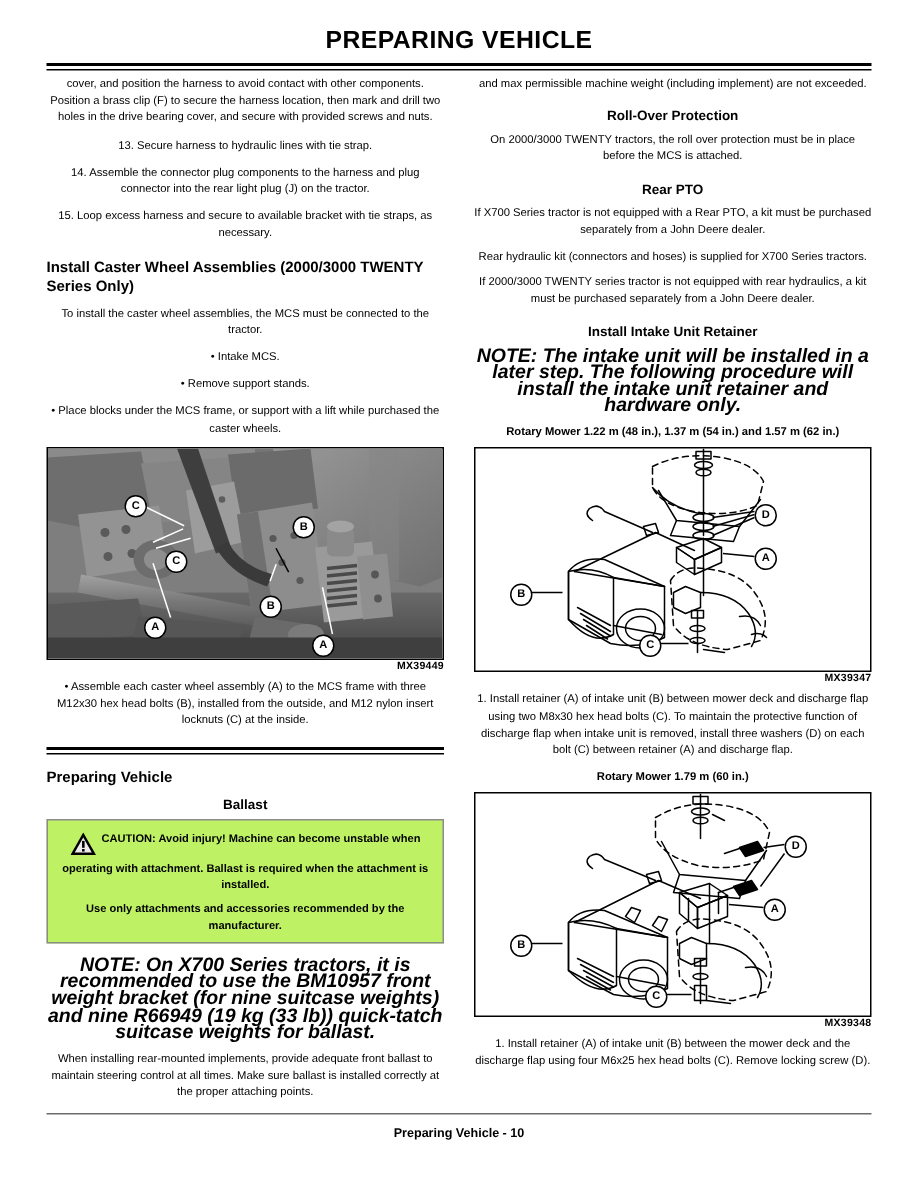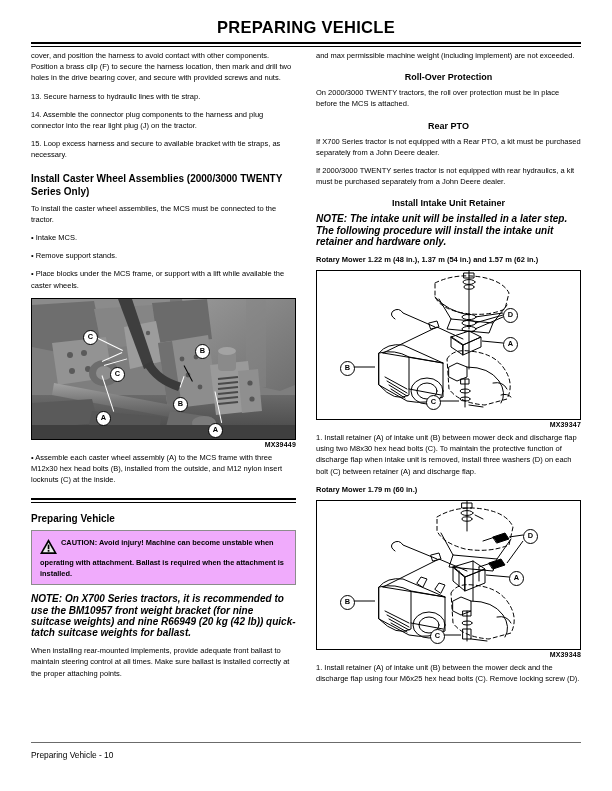--- a/index.html
+++ b/index.html
@@ -49,39 +49,39 @@
     top: 50px;
     width: 265px;
   }
   .col-left  { left: 31px; }
   .col-right { left: 316px; }
 
   p, .bullet, .numbered {
     font-size: 7.5px;
     line-height: 11.2px;
     margin: 0 0 7px 0;
-    text-align: left;
+    text-align: center;
   }
   .tight { margin-bottom: 6px; }
 
   h2.section {
     font-size: 10px;
     font-weight: bold;
     line-height: 13px;
     margin: 11px 0 5px 0;
   }
   h3.sub {
     font-size: 9px;
     font-weight: bold;
     line-height: 12px;
     margin: 10px 0 4px 0;
     text-align: center;
   }
   .note {
-    font-size: 10px;
+    font-size: 13px;
     line-height: 11.2px;
     font-style: italic;
     font-weight: bold;
     margin: 0 0 7px 0;
   }
   .figcap-bold {
     font-size: 7.5px;
     font-weight: bold;
     line-height: 11px;
     margin: 0 0 5px 0;
@@ -91,21 +91,21 @@
   .rule-double-sec {
     margin: 13px 0 9px 0;
     border-top: 2.2px solid #000;
     border-bottom: 0.9px solid #000;
     height: 1.6px;
   }
 
   
   .caution-box {
     border: 0.8px solid #8c8c8c;
-    background: #f0abfc;
+    background: #bef264;
     padding: 7px 8px 5px 8px;
     margin: 0 0 8px 0;
   }
   .caution-box p {
     font-size: 7.4px;
     font-weight: bold;
     line-height: 10.8px;
     margin: 0 0 6px 0;
   }
   .caution-box p:last-child { margin-bottom: 0; }
@@ -163,22 +163,24 @@
     position: absolute;
     left: 31px;
     top: 742px;
     width: 550px;
   }
   .footer-rule {
     border-top: 1.2px solid #6b6b6b;
     margin-bottom: 7px;
   }
   .footer-text {
+    text-align: center;
     font-size: 8.4px;
     line-height: 11px;
+    font-weight: bold;
   }
 </style>
 </head>
 <body>
 
 <div class="page" data-name="manual-page">
 
   <div class="header" data-name="page-header">
     <div class="header-title" data-name="page-title">PREPARING VEHICLE</div>
     <div class="rule-double" data-name="header-divider"></div>
@@ -188,21 +190,21 @@
 
     <p data-name="continued-paragraph">cover, and position the harness to avoid contact with other components. Position a brass clip (F) to secure the harness location, then mark and drill two holes in the drive bearing cover, and secure with provided screws and nuts.</p>
     <p class="numbered" data-name="step-13">13. Secure harness to hydraulic lines with tie strap.</p>
     <p class="numbered" data-name="step-14">14. Assemble the connector plug components to the harness and plug connector into the rear light plug (J) on the tractor.</p>
     <p class="numbered" data-name="step-15">15. Loop excess harness and secure to available bracket with tie straps, as necessary.</p>
 
     <h2 class="section" data-name="heading-install-caster-wheel-assemblies">Install Caster Wheel Assemblies (2000/3000 TWENTY Series Only)</h2>
     <p data-name="caster-intro-text">To install the caster wheel assemblies, the MCS must be connected to the tractor.</p>
     <p class="bullet" data-name="caster-bullet-1">• Intake MCS.</p>
     <p class="bullet" data-name="caster-bullet-2">• Remove support stands.</p>
-    <p class="bullet" data-name="caster-bullet-3">• Place blocks under the MCS frame, or support with a lift while available the caster wheels.</p>
+    <p class="bullet" data-name="caster-bullet-3">• Place blocks under the MCS frame, or support with a lift while purchased the caster wheels.</p>
 
     <div class="figure" data-name="figure-caster-wheel-photo">
       <div class="fig-frame photo-frame" data-name="figure-1-frame">
         <svg class="photo-canvas" viewBox="0 0 263 140" preserveAspectRatio="none" data-name="caster-wheel-photo-image">
           <defs>
             <linearGradient id="gBodyT" x1="0" y1="0" x2="0" y2="1">
               <stop offset="0" stop-color="#8f8f8f"></stop>
                 <stop offset="1" stop-color="#707070"></stop>
             </linearGradient>
             <linearGradient id="gHopper" x1="0" y1="0" x2="1" y2="1">
@@ -307,44 +309,47 @@
         <div class="callout" data-name="callout-a-right">A</div>
       </div>
       <div class="fig-id" data-name="figure-1-id">MX39449</div>
     </div>
 
     <p class="bullet" data-name="caster-assemble-bullet">• Assemble each caster wheel assembly (A) to the MCS frame with three M12x30 hex head bolts (B), installed from the outside, and M12 nylon insert locknuts (C) at the inside.</p>
 
     <div class="rule-double-sec" data-name="section-divider"></div>
 
     <h2 class="section" style="margin-top:0;" data-name="heading-preparing-vehicle">Preparing Vehicle</h2>
+    <h3 class="sub" style="margin-top:4px;" data-name="heading-ballast">Ballast</h3>
 
     <div class="caution-box" data-name="caution-box">
       <p data-name="caution-line-1"><span class="warn-tri" data-name="warning-triangle-icon"><svg width="17" height="15" viewBox="0 0 17 15">
               <polygon points="8.5,0 17,15 0,15" fill="#000"></polygon>
               <polygon points="8.5,3.4 14.2,13.3 2.8,13.3" fill="#ebebeb"></polygon>
               <rect x="7.7" y="5.6" width="1.7" height="4.6" fill="#000"></rect>
               <rect x="7.7" y="11" width="1.7" height="1.7" fill="#000"></rect>
             </svg></span><span data-name="caution-line-1-text">CAUTION: Avoid injury! Machine can become unstable when operating with attachment. Ballast is required when the attachment is installed.</span></p>
+      <p data-name="caution-line-3">Use only attachments and accessories recommended by the manufacturer.</p>
     </div>
 
-    <p class="note" data-name="note-x700-ballast">NOTE: On X700 Series tractors, it is recommended to use the BM10957 front weight bracket (for nine suitcase weights) and nine R66949 (20 kg (42 lb)) quick-tatch suitcase weights for ballast.</p>
+    <p class="note" data-name="note-x700-ballast">NOTE: On X700 Series tractors, it is recommended to use the BM10957 front weight bracket (for nine suitcase weights) and nine R66949 (19 kg (33 lb)) quick-tatch suitcase weights for ballast.</p>
     <p data-name="ballast-paragraph-1">When installing rear-mounted implements, provide adequate front ballast to maintain steering control at all times. Make sure ballast is installed correctly at the proper attaching points.</p>
   </div>
 
   <div class="col col-right" data-name="right-column">
 
     <p data-name="right-continued-paragraph">and max permissible machine weight (including implement) are not exceeded.</p>
 
     <h3 class="sub" data-name="heading-roll-over-protection">Roll-Over Protection</h3>
     <p data-name="roll-over-protection-text">On 2000/3000 TWENTY tractors, the roll over protection must be in place before the MCS is attached.</p>
 
     <h3 class="sub" data-name="heading-rear-pto">Rear PTO</h3>
     <p data-name="rear-pto-text">If X700 Series tractor is not equipped with a Rear PTO, a kit must be purchased separately from a John Deere dealer.</p>
 
+    <p class="tight" data-name="rear-hydraulic-text-1">Rear hydraulic kit (connectors and hoses) is supplied for X700 Series tractors.</p>
     <p data-name="rear-hydraulic-text-2">If 2000/3000 TWENTY series tractor is not equipped with rear hydraulics, a kit must be purchased separately from a John Deere dealer.</p>
 
     <h3 class="sub" data-name="heading-install-intake-unit-retainer">Install Intake Unit Retainer</h3>
     <p class="note" data-name="note-intake-unit">NOTE: The intake unit will be installed in a later step. The following procedure will install the intake unit retainer and hardware only.</p>
     <p class="figcap-bold" data-name="mower-caption-1">Rotary Mower 1.22 m (48 in.), 1.37 m (54 in.) and 1.57 m (62 in.)</p>
 
     <div class="figure" data-name="figure-intake-retainer-48-62">
       <div class="fig-frame line-frame" data-name="figure-2-frame">
         <svg class="photo-canvas" viewBox="0 0 263 148" preserveAspectRatio="none" data-name="intake-retainer-diagram-1">
           <g fill="none" stroke="#000" stroke-width="1" stroke-linejoin="round" stroke-linecap="round">

